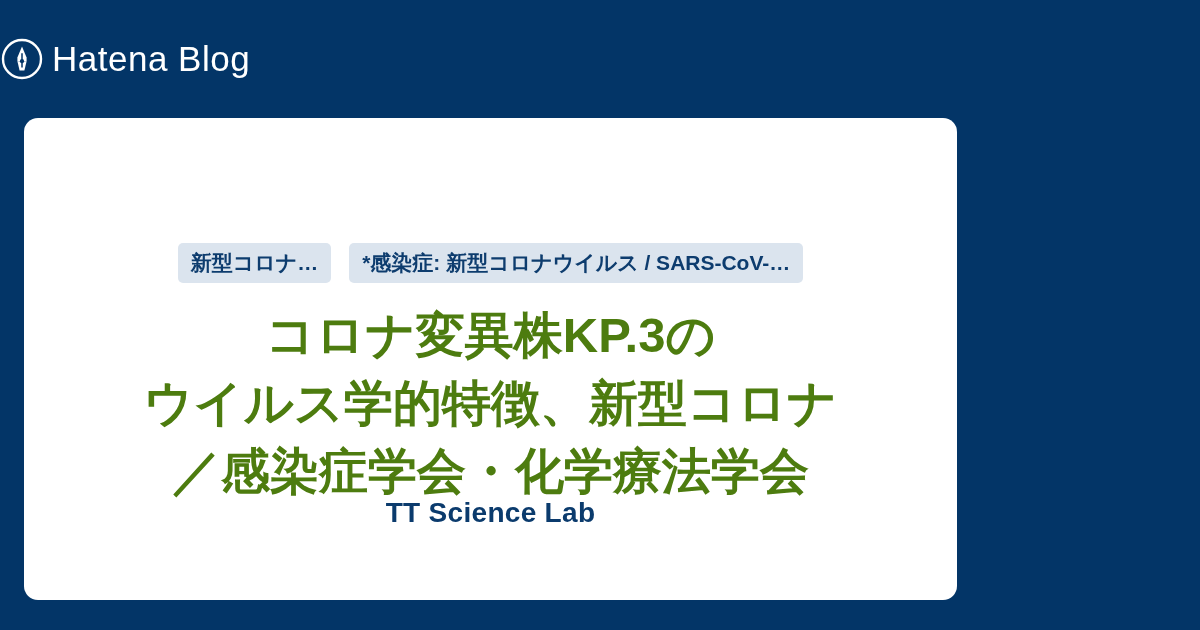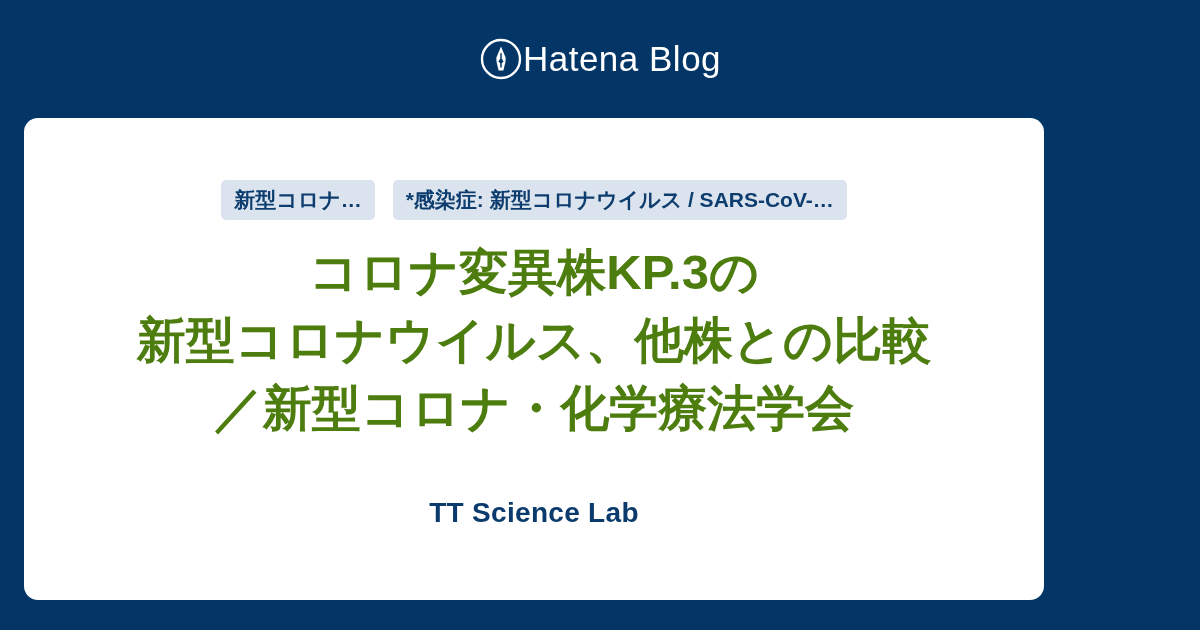--- a/index.html
+++ b/index.html
@@ -25,22 +25,22 @@
 
   
   .brand-header {
     position: absolute;
     top: 0;
     left: 0;
     width: 1200px;
     height: 118px;
     display: flex;
     align-items: center;
-    justify-content: center;
-    gap: 0;
+    justify-content: flex-start;
+    gap: 8px;
   }
   .brand-logo-icon {
     width: 44px;
     height: 44px;
     flex: 0 0 44px;
     display: block;
   }
   .brand-name {
     color: #ffffff;
     font-size: 35px;
@@ -48,28 +48,29 @@
     font-weight: 400;
     letter-spacing: 0.5px;
     white-space: nowrap;
   }
 
   
   .card {
     position: absolute;
     left: 24px;
     top: 118px;
-    width: 1020px;
+    width: 933px;
     height: 482px;
     background: #ffffff;
     border-radius: 14px;
     box-sizing: border-box;
     display: flex;
     flex-direction: column;
     align-items: center;
+    justify-content: center;
   }
 
   
   .tag-row {
     margin-top: 62px;
     display: flex;
     flex-direction: row;
     align-items: center;
     justify-content: center;
     gap: 18px;
@@ -137,21 +138,21 @@
 
   <div class="card">
 
     <div class="tag-row">
       <span class="tag tag-1">新型コロナ…</span>
       <span class="tag tag-2">*感染症: 新型コロナウイルス / SARS-CoV-…</span>
     </div>
 
     <h1 class="entry-title">
       <div>コロナ変異株KP.3の</div>
-      <div>新型コロナウイルス、他株との比較</div>
-      <div>／新型コロナ・化学療法学会</div>
+      <div>ウイルス学的特徴、新型コロナ</div>
+      <div>／感染症学会・化学療法学会</div>
     </h1>
 
     <div class="blog-name">TT Science Lab</div>
 
   </div>
 
 </div>
 
 </body></html>

